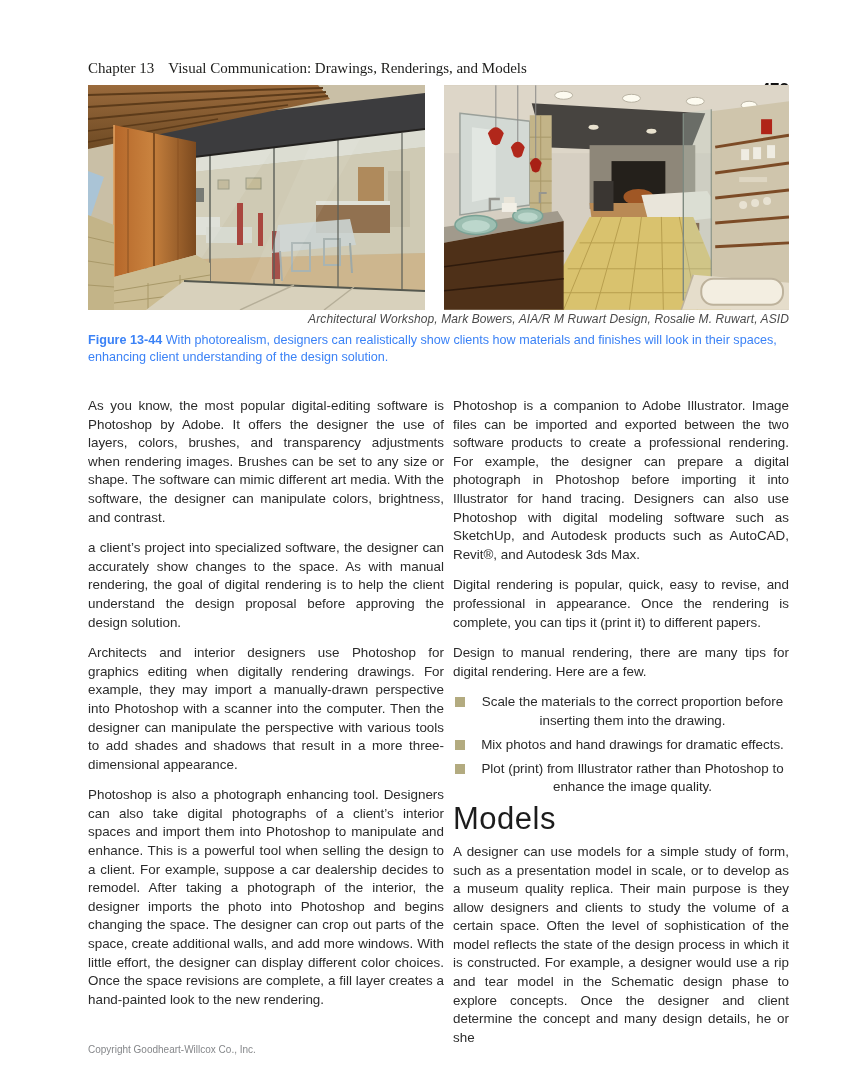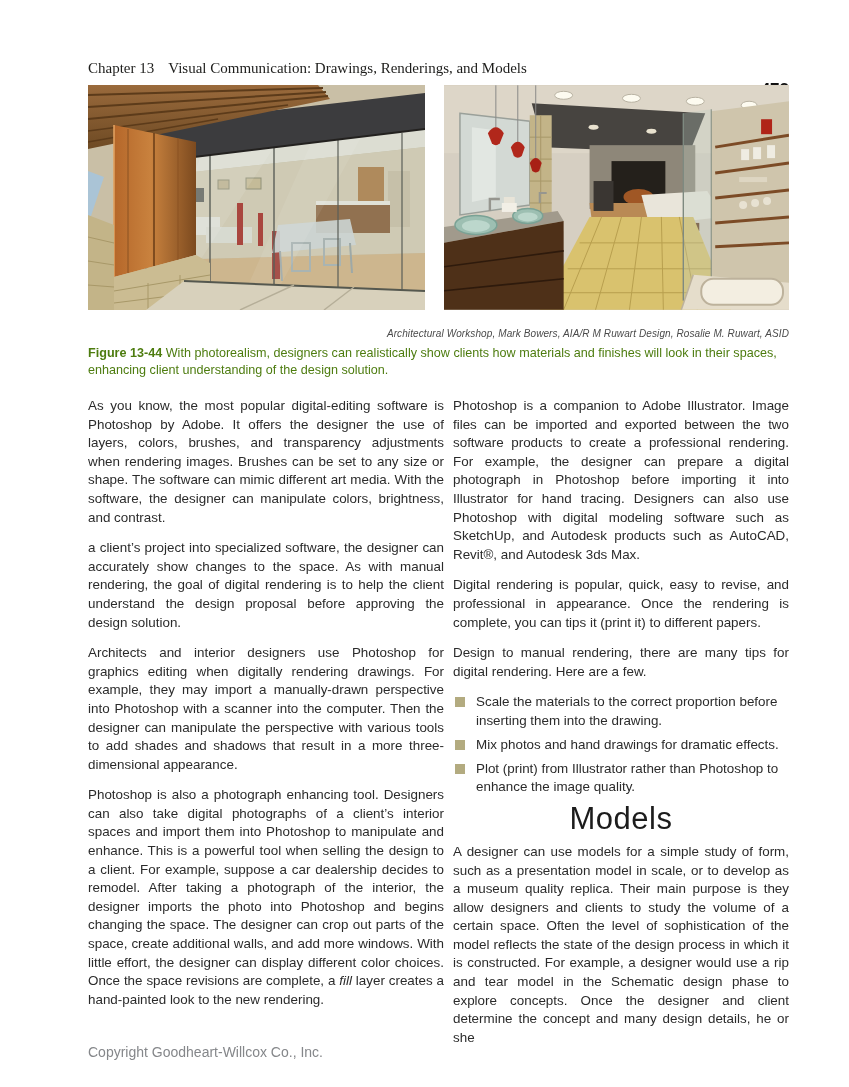--- a/index.html
+++ b/index.html
@@ -17,52 +17,52 @@
   .running-head .chapter{margin-right:14px;}
   .folio{
     font-family:"Liberation Sans", sans-serif;font-weight:bold;font-size:17px;color:#111;margin-top:44px;
   }
   .figure-block{position:absolute;left:88px;top:85px;width:701px;}
   .figure-images{display:flex;gap:19px;}
   .fig-img{display:block;background:#cdc3ab;}
   .fig-img.left{width:337px;height:225px;}
   .fig-img.right{width:345px;height:225px;}
   .figure-credit{
-    text-align:right;font-size:10px;font-style:italic;color:#4a4a4a;
-    margin-top:18px;letter-spacing:.1px;
+    text-align:right;font-size:12px;font-style:italic;color:#4a4a4a;
+    margin-top:2px;letter-spacing:.1px;
   }
   .figure-caption{
-    margin-top:6px;font-size:12.6px;line-height:17px;color:#4d7c0f;text-align:left;
+    margin-top:6px;font-size:12.6px;line-height:17px;color:#3b82f6;text-align:left;
   }
   .figure-caption .fig-label{font-weight:bold;}
   .body-columns{
     position:absolute;left:88px;top:397px;width:701px;display:flex;gap:9px;
   }
   .col{font-size:13.4px;line-height:18.6px;text-align:justify;color:#2b2b2b;}
   .col.left{width:356px;}
   .col.right{width:336px;}
   .col p{margin:0 0 12px 0;}
   .col p:last-child{margin-bottom:0;}
-  .em{font-style:italic;}
+  .em{}
   ul.tips{
     list-style:none;margin:2px 0 10px 0;padding:0;text-align:left;
   }
   ul.tips li{
-    position:relative;padding-left:23px;margin-bottom:6px;line-height:18.2px;
+    position:relative;padding-left:23px;margin-bottom:6px;line-height:18.2px;text-align:center;
   }
   ul.tips li::before{
     content:"";position:absolute;left:2px;top:4px;width:10px;height:10px;
     background:#b3ab80;
   }
   .section-heading{
     font-family:"Liberation Sans", sans-serif;font-weight:300;font-size:31px;
-    letter-spacing:.5px;color:#1c1c1c;margin:14px 0 14px 0;text-align:center;
+    letter-spacing:.5px;color:#1c1c1c;margin:14px 0 14px 0;text-align:left;
   }
   .page-footer{
-    position:absolute;left:88px;top:1044px;font-size:14px;color:#85878a;
+    position:absolute;left:88px;top:1044px;font-size:10px;color:#85878a;
   }
 </style>
 </head>
 <body>
 
 <div class="page-header">
   <div class="running-head">
     <span class="chapter">Chapter 13</span><span>Visual Communication: Drawings, Renderings, and Models</span>
   </div>
   <div class="folio">473</div>

